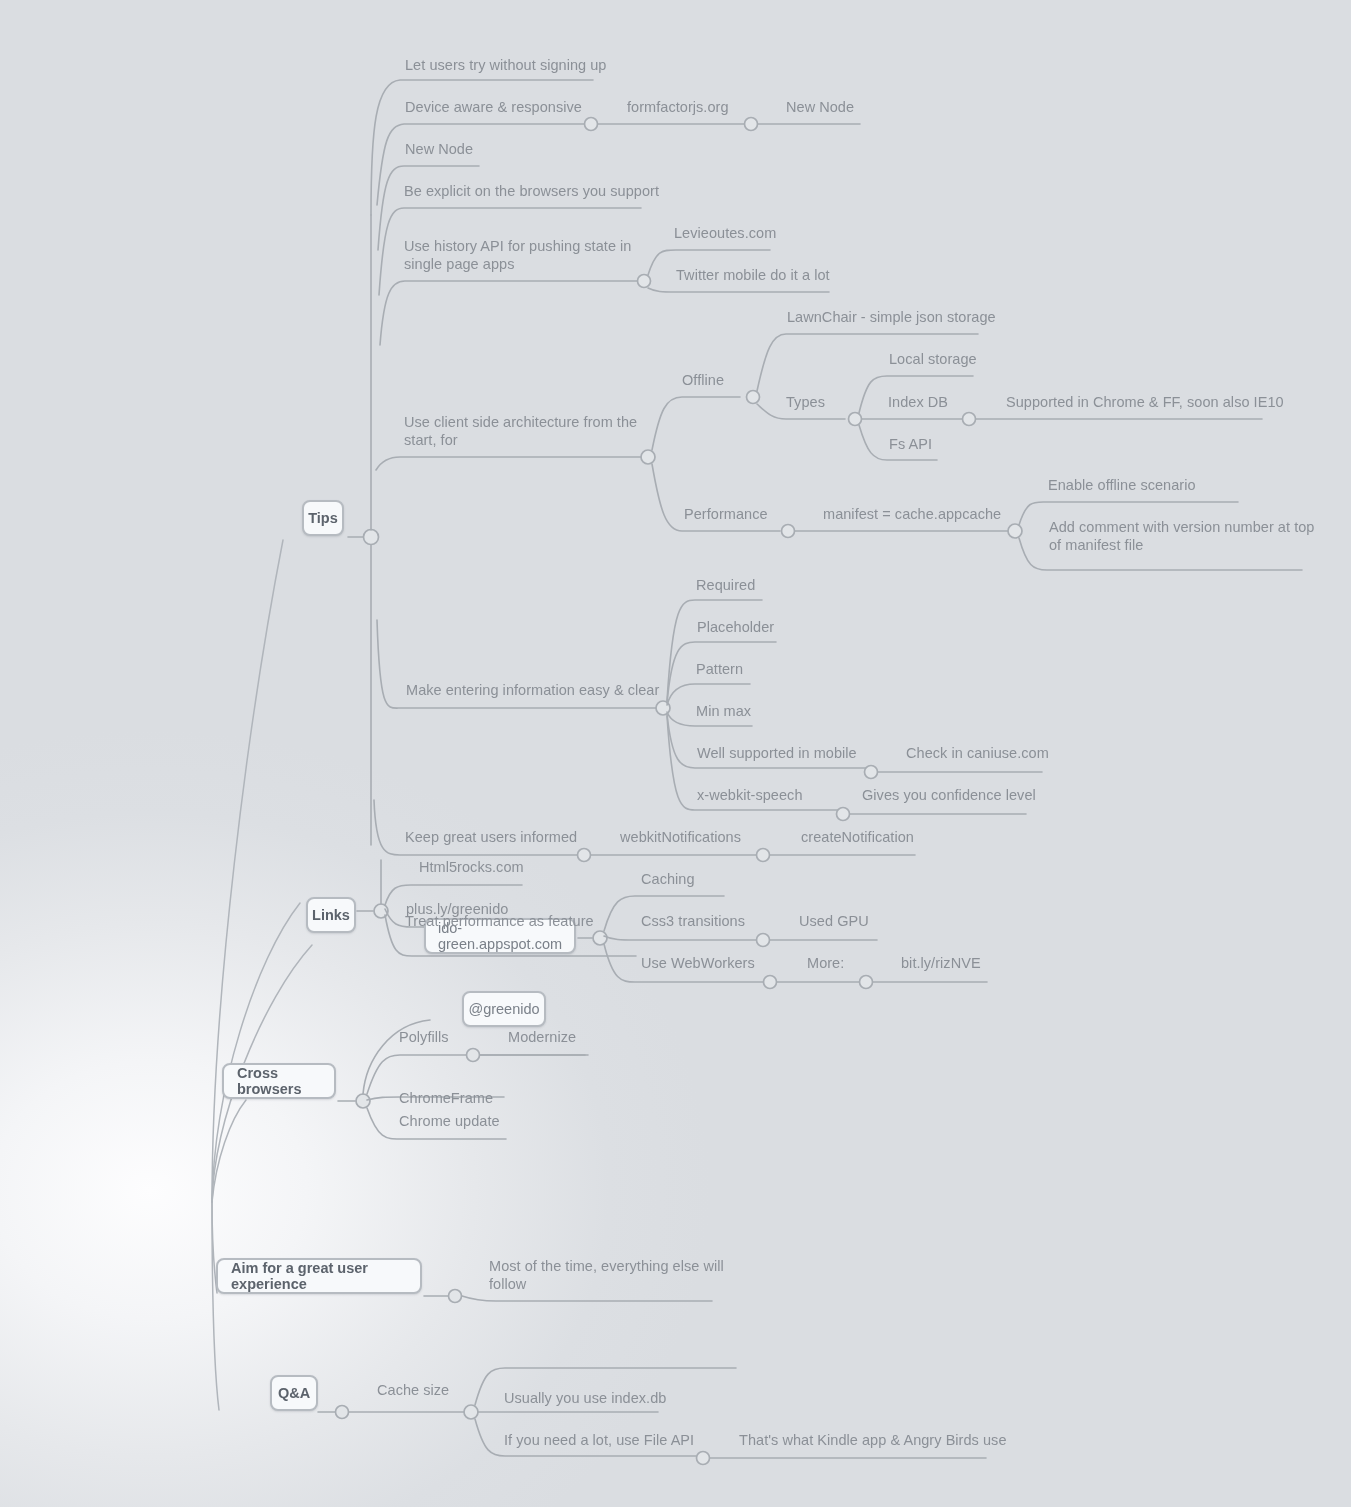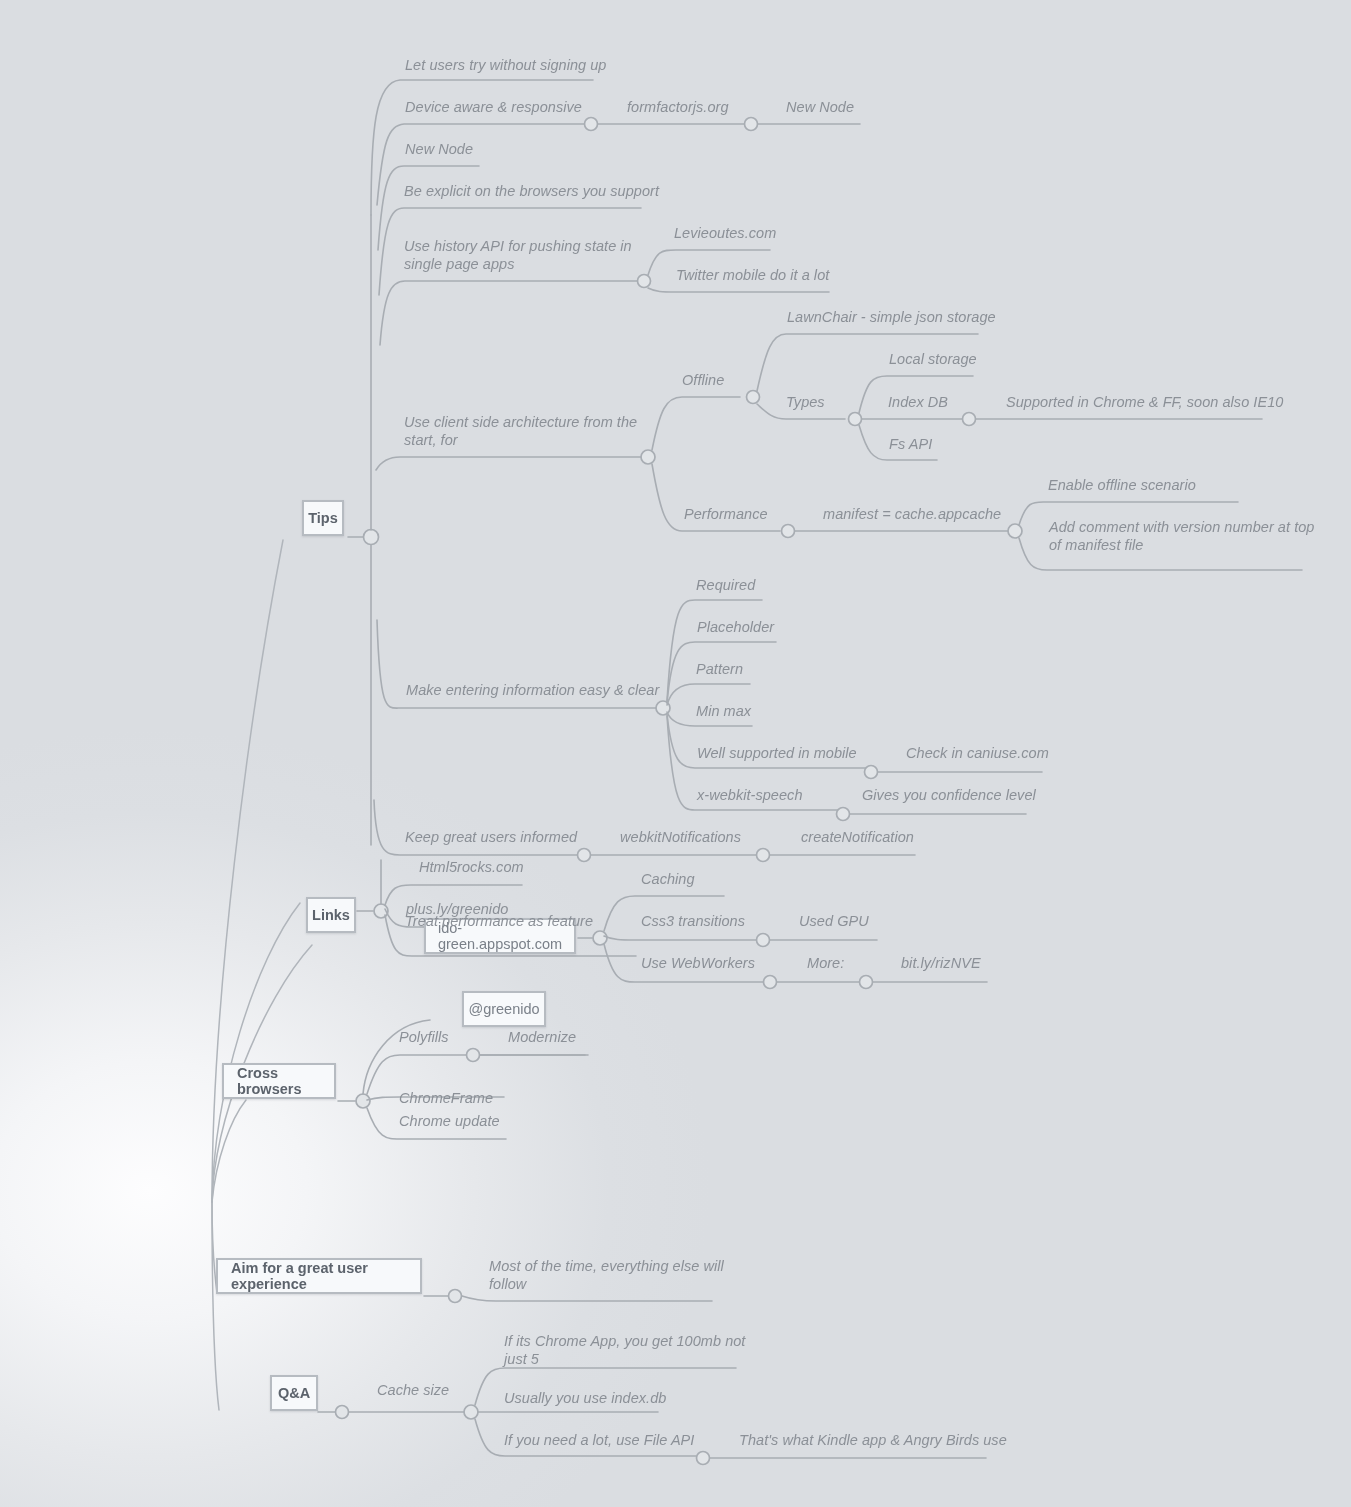--- a/index.html
+++ b/index.html
@@ -50,33 +50,32 @@
 
   
   .lbl {
     position: absolute;
     color: #8b9097;
     font-size: 14.5px;
     line-height: 17.5px;
     letter-spacing: 0.05px;
     white-space: pre-line;
     user-select: none;
-    font-style: italic;
   }
 
   
   .boxnode {
     position: absolute;
     display: flex;
     align-items: center;
     justify-content: center;
     box-sizing: border-box;
     background: #f7f9fb;
     border: 2.5px solid #b6bbc1;
-    border-radius: 0;
+    border-radius: 8px;
     color: #5c636c;
     font-size: 14.5px;
     font-weight: bold;
     padding: 16px 13px;
     box-shadow: 0 1px 2px rgba(90,96,104,0.18);
     user-select: none;
   }
   .boxnode.plainweight { font-weight: normal; color: #7a8089; }
 
   .rootnode {
@@ -309,19 +308,17 @@
 
   <div class="lbl" style="left:399px; top:1029px;">Polyfills</div>
   <div class="lbl" style="left:508px; top:1029px;">Modernize</div>
   <div class="lbl" style="left:399px; top:1071px;margin-top:19px;">ChromeFrame</div>
   <div class="lbl" style="left:399px; top:1113px;">Chrome update</div>
 
   <div class="lbl" style="left:489px; top:1258px;">Most of the time, everything else will
 follow</div>
 
   <div class="lbl" style="left:377px; top:1382px;">Cache size</div>
-  <div class="lbl" style="left:504px; top:1333px;">If its Chrome App, you get 100mb not
-just 5</div>
   <div class="lbl" style="left:504px; top:1390px;">Usually you use index.db</div>
   <div class="lbl" style="left:504px; top:1432px;">If you need a lot, use File API</div>
   <div class="lbl" style="left:739px; top:1432px;">That's what Kindle app &amp; Angry Birds use</div>
 
 </div>
 
 </body></html>

